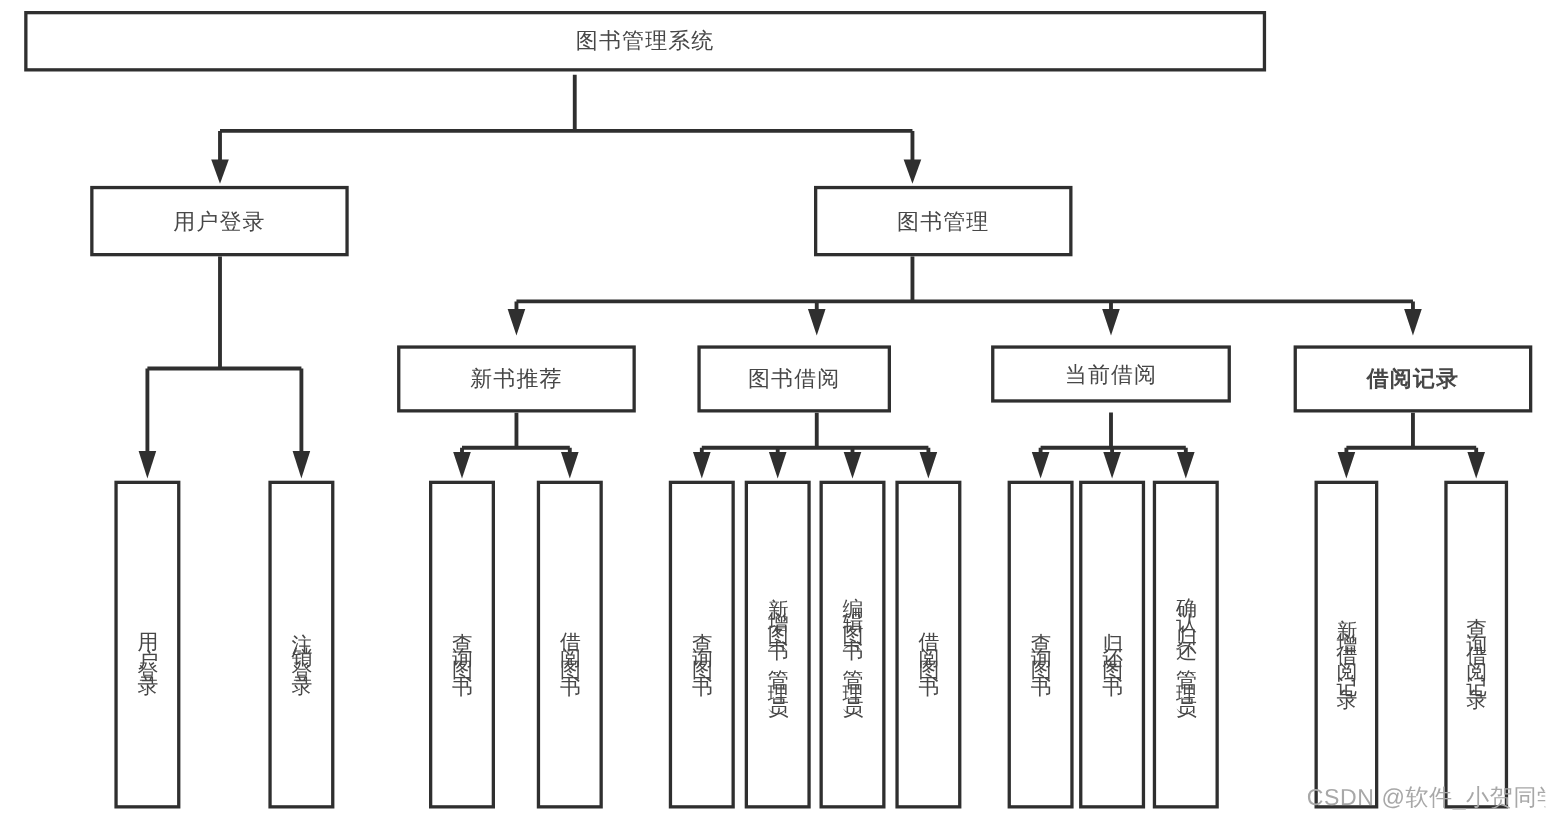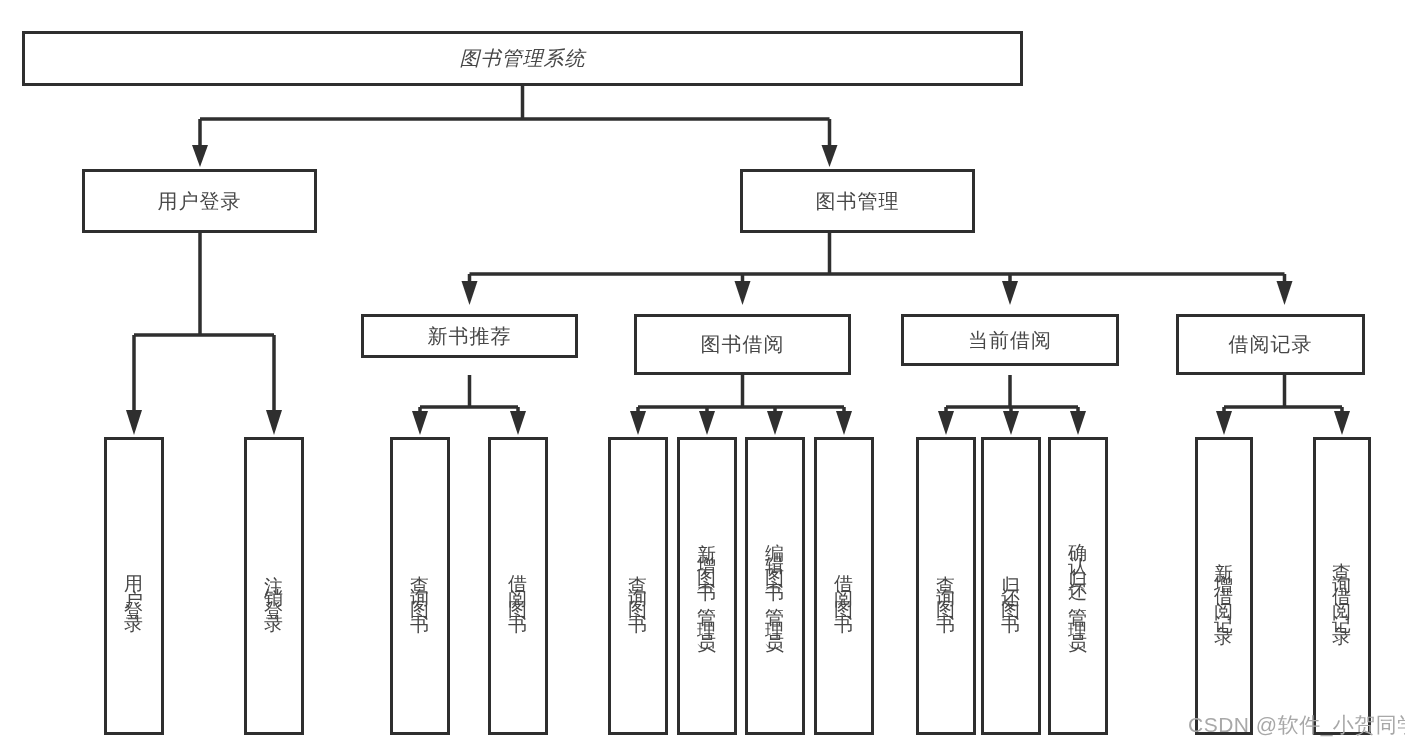--- a/index.html
+++ b/index.html
@@ -107,29 +107,29 @@
       <polygon class="arrowhead" points="1070,411 1086,411 1078,435"></polygon>
     </g>
 
     <g>
       <path class="wire" d="M1284.5 375 V407 M1224 407 H1342 M1224 407 V413 M1342 407 V413"></path>
       <polygon class="arrowhead" points="1216,411 1232,411 1224,435"></polygon>
       <polygon class="arrowhead" points="1334,411 1350,411 1342,435"></polygon>
     </g>
   </svg>
 
-  <div class="box" style="left:22px; top:31px; width:1001px; height:55px;font-style:italic;">图书管理系统</div>
+  <div class="box" style="left:22px; top:10px; width:1129px; height:55px;">图书管理系统</div>
 
   <div class="box" style="left:82px; top:169px; width:235px; height:64px;">用户登录</div>
   <div class="box" style="left:740px; top:169px; width:235px; height:64px;">图书管理</div>
 
-  <div class="box" style="left:361px; top:314px; width:217px; height:44px;">新书推荐</div>
-  <div class="box" style="left:634px; top:314px; width:217px; height:61px;">图书借阅</div>
+  <div class="box" style="left:361px; top:314px; width:217px; height:61px;">新书推荐</div>
+  <div class="box" style="left:634px; top:314px; width:176px; height:61px;">图书借阅</div>
   <div class="box" style="left:901px; top:314px; width:218px; height:52px;">当前借阅</div>
-  <div class="box" style="left:1176px; top:314px; width:189px; height:61px;">借阅记录</div>
+  <div class="box" style="left:1176px; top:314px; width:217px; height:61px;font-weight:bold;">借阅记录</div>
 
   <div class="box leaf" style="left:104px; top:437px; width:60px; height:298px;">用户登录</div>
   <div class="box leaf" style="left:244px; top:437px; width:60px; height:298px;">注销登录</div>
 
   <div class="box leaf" style="left:390px; top:437px; width:60px; height:298px;">查询图书</div>
   <div class="box leaf" style="left:488px; top:437px; width:60px; height:298px;">借阅图书</div>
 
   <div class="box leaf" style="left:608px; top:437px; width:60px; height:298px;">查询图书</div>
   <div class="box leaf" style="left:677px; top:437px; width:60px; height:298px;">新增图书（管理员）</div>
   <div class="box leaf" style="left:745px; top:437px; width:60px; height:298px;">编辑图书（管理员）</div>

